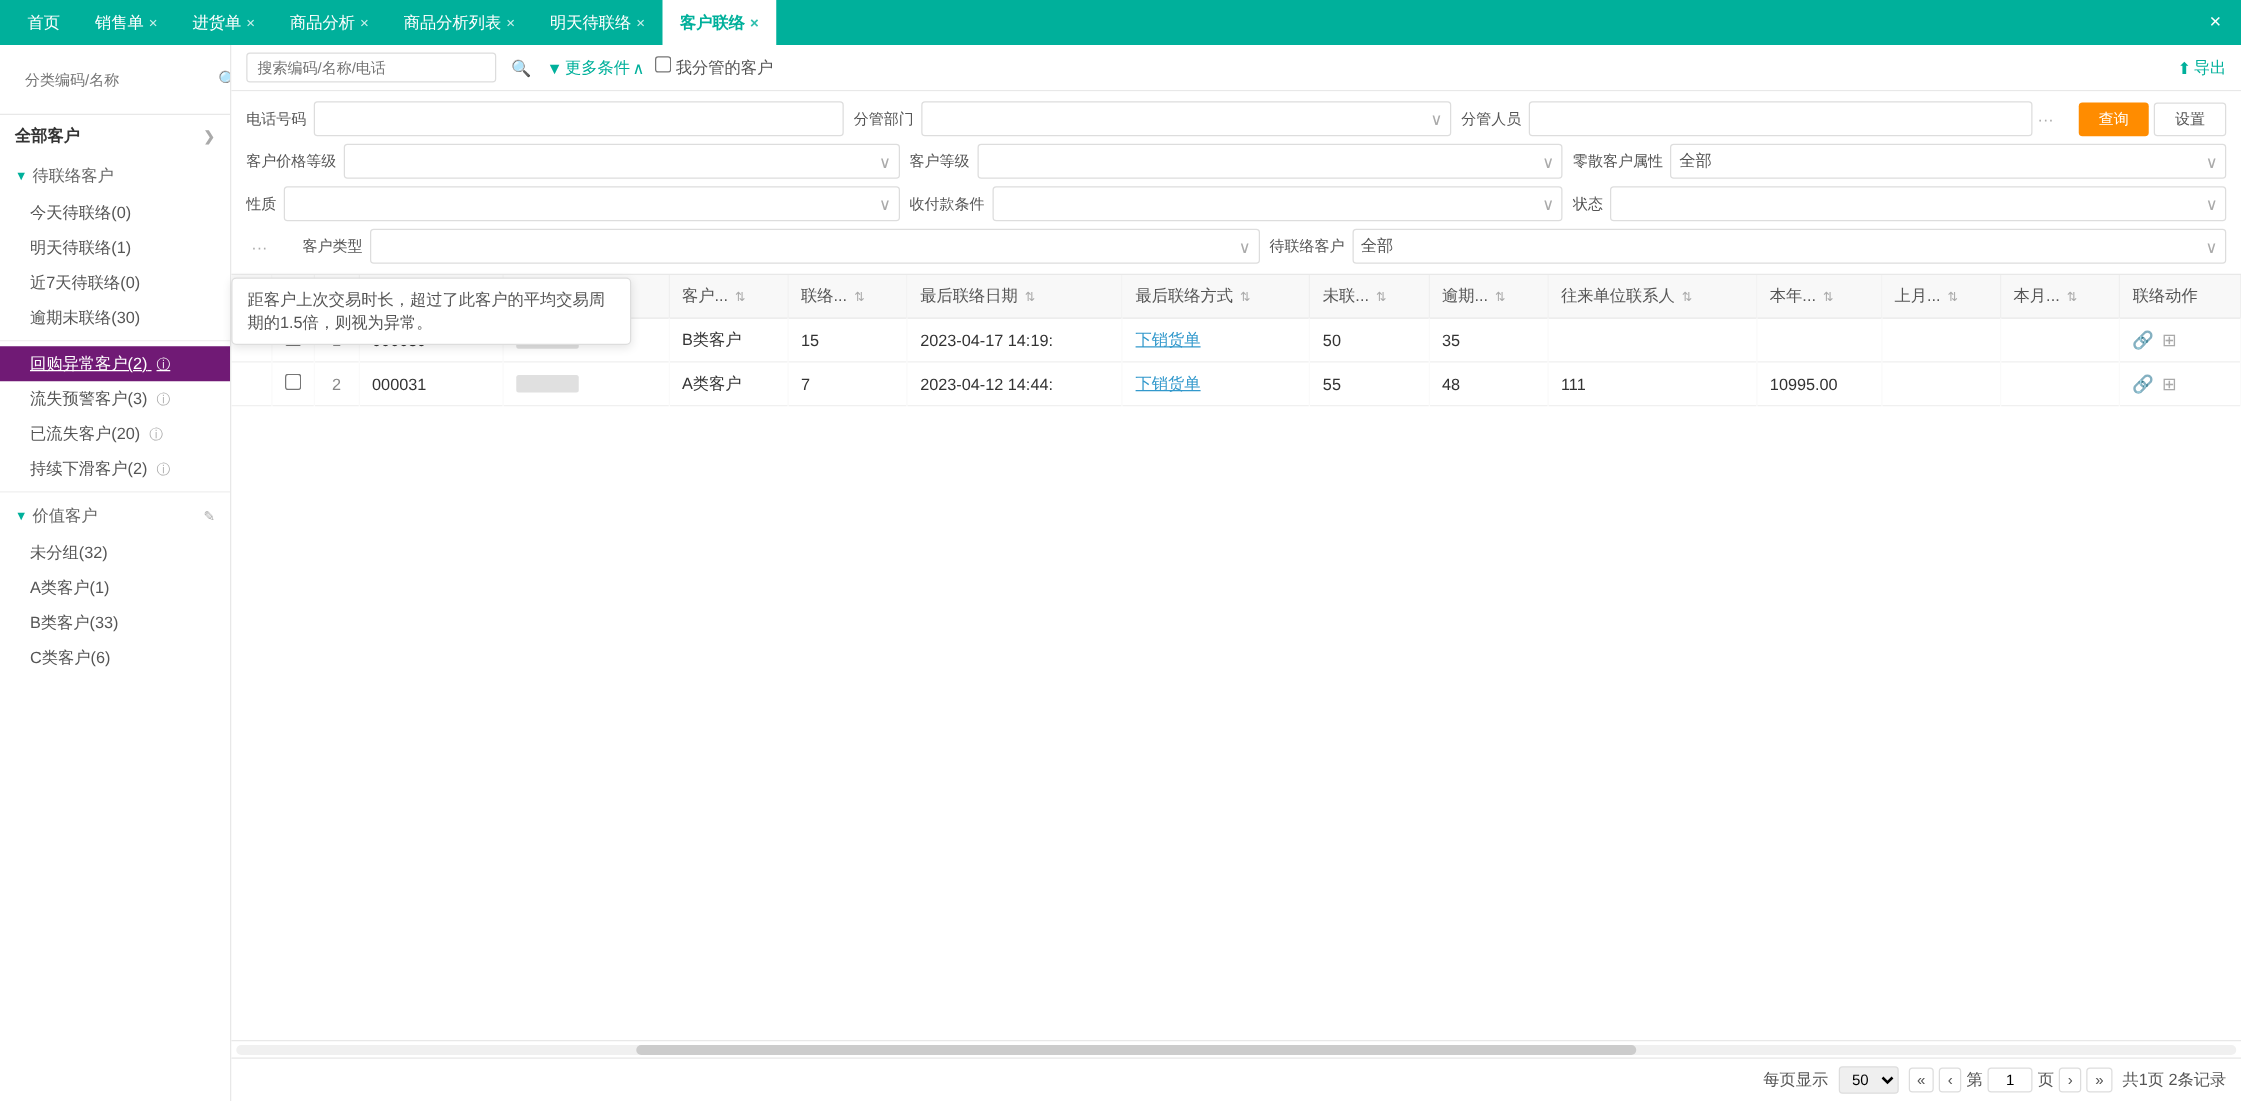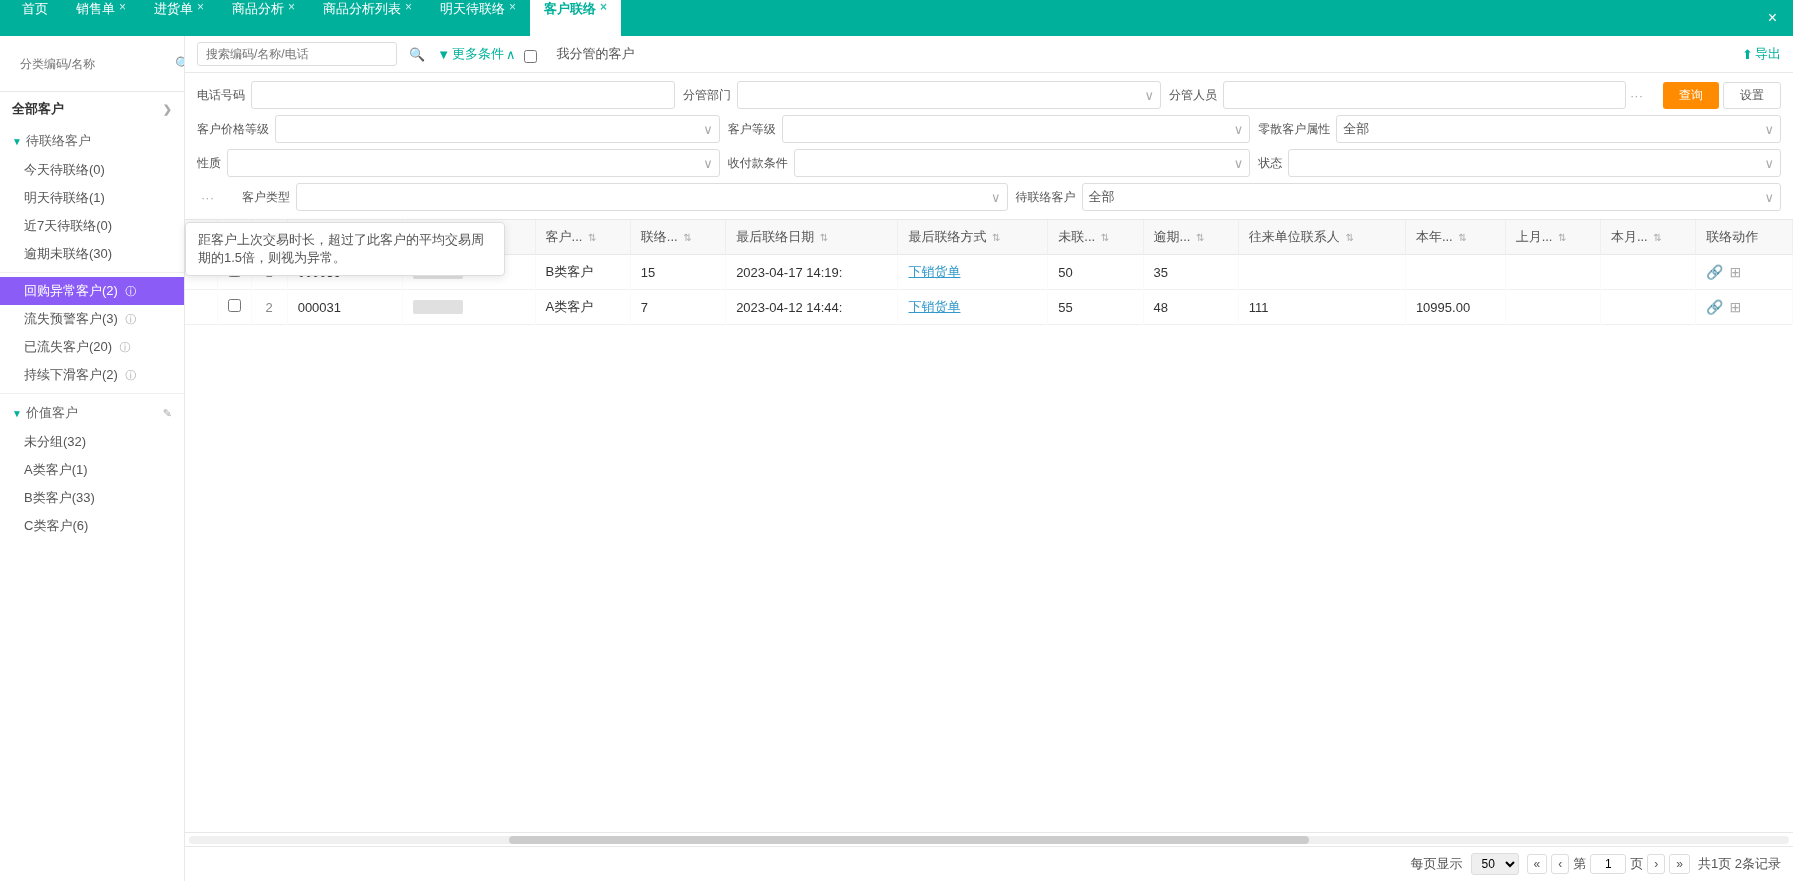--- a/index.html
+++ b/index.html
@@ -11,20 +11,21 @@
       height: 36px;
       display: flex;
       align-items: center;
       padding: 0 8px;
       color: white;
     }
     .top-nav .nav-item {
       padding: 0 14px;
       height: 36px;
       display: flex;
+      align-items: center;
       cursor: pointer;
       color: white;
       font-size: 13px;
       white-space: nowrap;
     }
     .top-nav .nav-item.active {
       background: white;
       color: #00b09b;
       font-weight: bold;
     }
@@ -100,23 +101,24 @@
       align-items: center;
     }
     .sidebar-group-label .triangle { margin-right: 4px; font-size: 10px; color: #00b09b; }
     .sidebar-item {
       padding: 5px 12px 5px 24px;
       color: #555;
       font-size: 12px;
       cursor: pointer;
     }
     .sidebar-item.active {
-      background: #8b5cf6;
+      background: #701a75;
       color: white;
       border-radius: 0;
+      text-decoration: underline;
     }
 
     .sidebar-divider { height: 1px; background: #f0f0f0; margin: 4px 0; }
 
     
     .tooltip-box {
       position: absolute;
       left: 185px;
       top: 222px;
       background: #fff;
@@ -160,22 +162,22 @@
     .more-conditions {
       color: #00b09b;
       cursor: pointer;
       font-size: 12px;
       display: flex;
       align-items: center;
       gap: 2px;
     }
     .my-customer-check {
       display: flex;
-      align-items: flex-end;
-      gap: 20px;
+      align-items: flex-start;
+      gap: 4px;
       font-size: 12px;
       color: #555;
       cursor: pointer;
     }
     .filter-toolbar-right { margin-left: auto; display: flex; align-items: center; gap: 8px; }
     .export-btn {
       color: #00b09b;
       cursor: pointer;
       font-size: 12px;
       display: flex;

